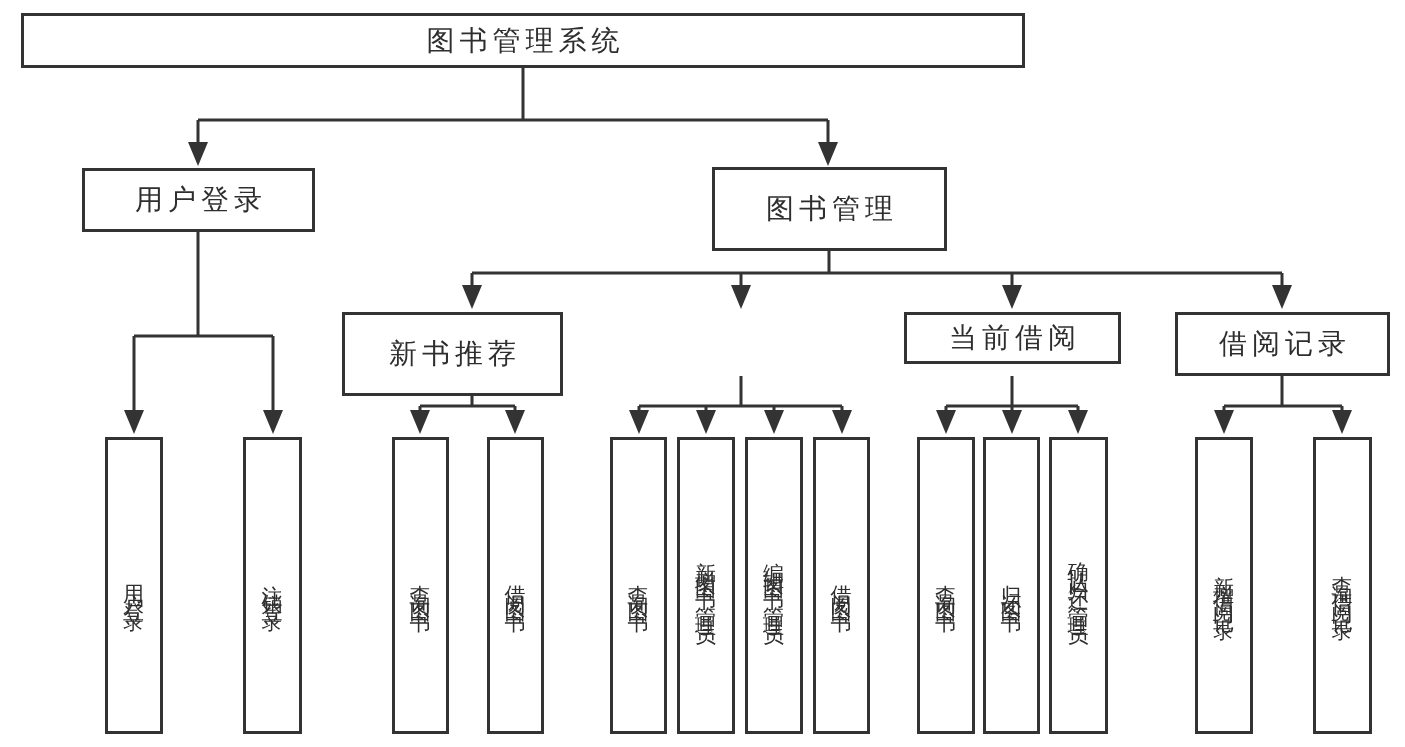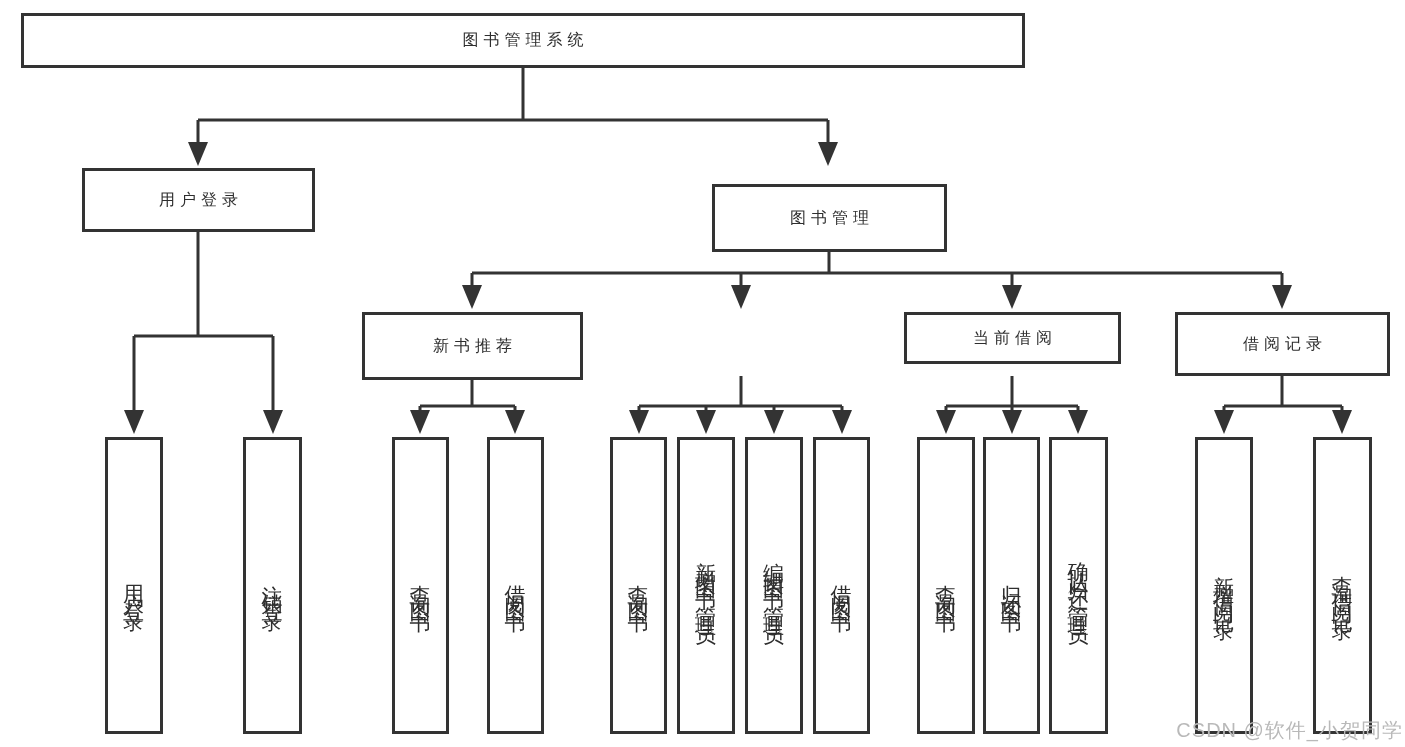--- a/index.html
+++ b/index.html
@@ -6,21 +6,21 @@
   .canvas {
     position:relative; width:1405px; height:747px; background:#ffffff;
     font-family:"Liberation Sans", sans-serif; overflow:hidden;
   }
   .connectors { position:absolute; left:0; top:0; width:1405px; height:747px; pointer-events:none; }
   .box {
     position:absolute; background:#ffffff; border:3px solid #333333;
     box-sizing:border-box; display:flex; align-items:center; justify-content:center;
     color:#2e2e2e;
   }
-  .hbox .lbl { font-size:16px; letter-spacing:5px; text-indent:5px; white-space:nowrap; }
+  .hbox .lbl { font-size:28px; letter-spacing:5px; text-indent:5px; white-space:nowrap; }
   .vbox .lbl {
     writing-mode:vertical-rl; text-orientation:mixed;
     font-size:21px; letter-spacing:9px; line-height:1; white-space:nowrap;
   }
   .watermark {
     position:absolute; right:2px; bottom:3px; font-size:20px; letter-spacing:1px;
     color:#b9b9b9; white-space:nowrap; z-index:10;
   }
 </style>
 </head>
@@ -61,25 +61,25 @@
     </g>
   </svg>
 
   <div class="box hbox" style="left:21px;top:13px;width:1004px;height:55px">
     <span class="lbl">图书管理系统</span>
   </div>
 
   <div class="box hbox" style="left:82px;top:168px;width:233px;height:64px">
     <span class="lbl">用户登录</span>
   </div>
-  <div class="box hbox" style="left:712px;top:184px;width:235px;height:68px">
+  <div class="box hbox" style="left:712px;top:167px;width:235px;height:84px">
     <span class="lbl">图书管理</span>
   </div>
 
-  <div class="box hbox" style="left:362px;top:312px;width:221px;height:68px">
+  <div class="box hbox" style="left:342px;top:312px;width:221px;height:84px">
     <span class="lbl">新书推荐</span>
   </div>
   <div class="box hbox" style="left:904px;top:312px;width:217px;height:52px">
     <span class="lbl">当前借阅</span>
   </div>
   <div class="box hbox" style="left:1175px;top:312px;width:215px;height:64px">
     <span class="lbl">借阅记录</span>
   </div>
 
   <div class="box vbox" style="left:105px;top:437px;width:58px;height:297px">
@@ -119,14 +119,13 @@
     <span class="lbl">确认归还（管理员）</span>
   </div>
 
   <div class="box vbox" style="left:1195px;top:437px;width:58px;height:297px">
     <span class="lbl">新增借阅记录</span>
   </div>
   <div class="box vbox" style="left:1313px;top:437px;width:59px;height:297px">
     <span class="lbl">查询借阅记录</span>
   </div>
 
-  <div class="watermark">CSDN @软件_小贺同学</div>
 </div>
 
 </body></html>

